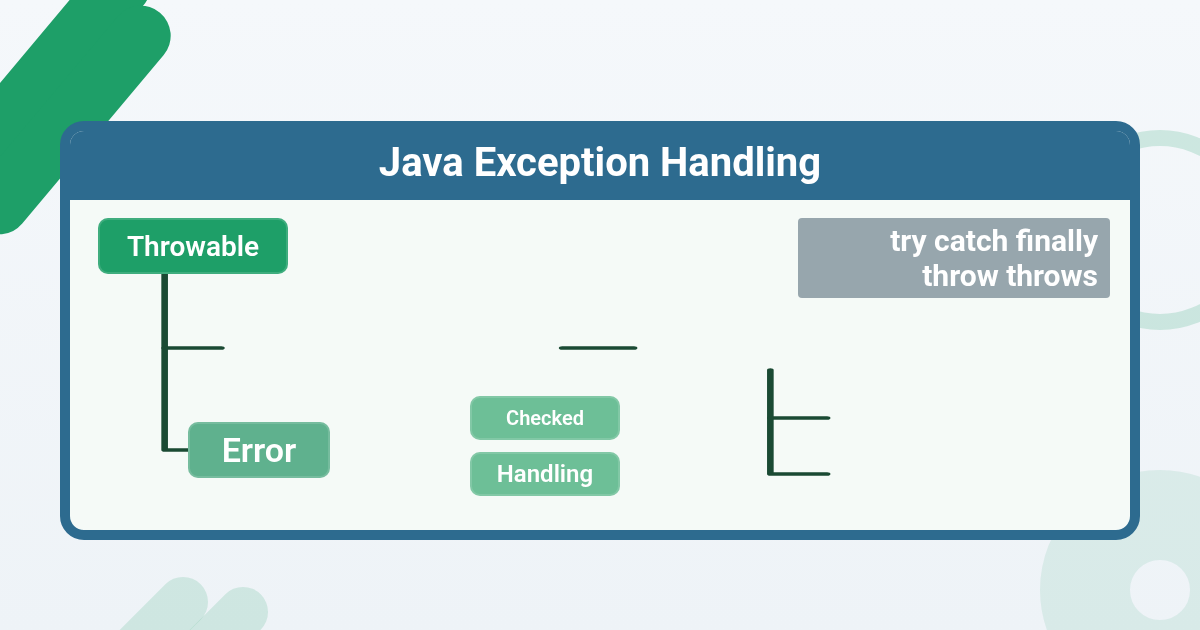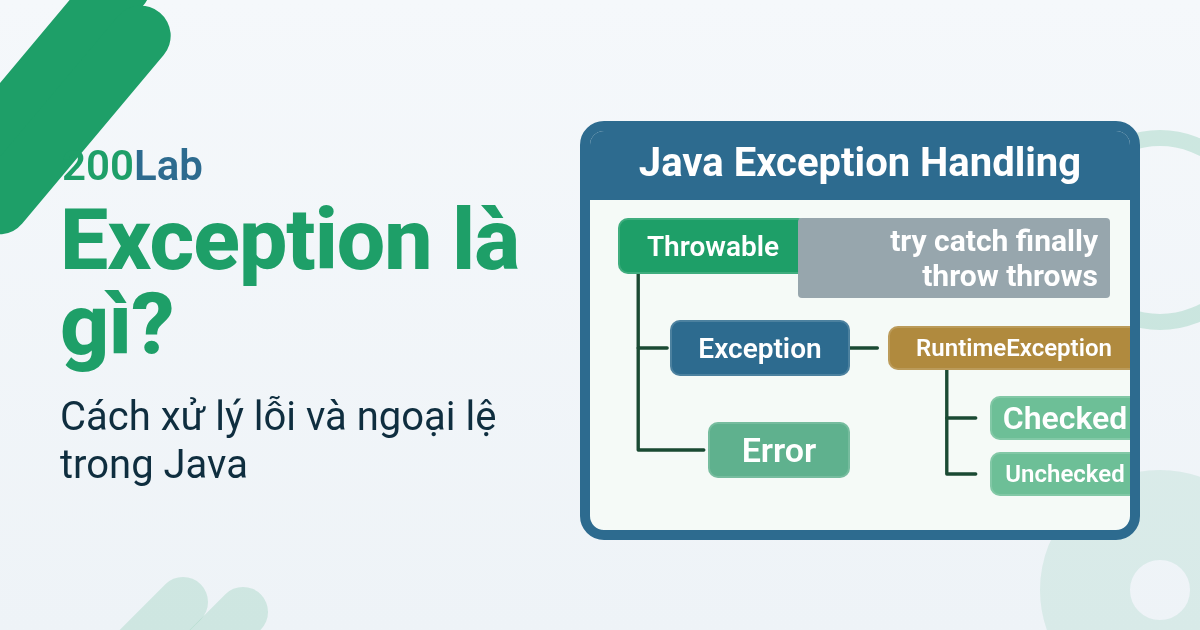--- a/index.html
+++ b/index.html
@@ -134,21 +134,21 @@
     display: flex;
     align-items: center;
     justify-content: center;
     box-shadow: inset 0 0 0 2px rgba(255,255,255,0.15);
   }
 
   .throwable { left: 28px; top: 18px; width: 190px; height: 56px; background: #1e9f68; font-size: 28px; }
   .exception { left: 80px; top: 120px; width: 180px; height: 56px; background: #2d6b8f; font-size: 28px; }
   .error     { left: 118px; top: 222px; width: 142px; height: 56px; background: #5fb18e; font-size: 34px; }
   .runtime   { left: 298px; top: 126px; width: 252px; height: 44px; background: #b08a3e; font-size: 24px; }
-  .checked   { left: 400px; top: 196px; width: 150px; height: 44px; background: #6dbf97; font-size: 32px; }
+  .checked   { left: 400px; top: 196px; width: 150px; height: 44px; background: #6dbf97; font-size: 20px; }
   .unchecked { left: 400px; top: 252px; width: 150px; height: 44px; background: #6dbf97; font-size: 24px; }
 
   .keywords {
     position: absolute;
     right: 20px; top: 18px;
     width: 312px; height: 80px;
     background: #97a6ad;
     color: #fff;
     font-size: 30px;
     font-weight: 700;
@@ -177,49 +177,40 @@
 
 <div class="bg-stripe-1"></div>
 <div class="bg-stripe-2"></div>
 <div class="bg-circle-1"></div>
 <div class="bg-circle-2"></div>
 <div class="bg-stripe-3"></div>
 <div class="bg-stripe-4"></div>
 
 <div class="content">
 
-  <div class="left">
-    <div class="logo">
-      <span class="n200">200</span><span class="lab">Lab</span>
-    </div>
-    <div class="headline">Exception là gì?</div>
-    <div class="subline">Cách xử lý lỗi và ngoại lệ trong Java</div>
-  </div>
 
   <div class="right">
     <div class="panel">
       <div class="panel-header">Java Exception Handling</div>
       <div class="panel-body">
 
         <svg class="connectors" viewBox="0 0 560 330" preserveAspectRatio="none">
 
           <path d="M50 74 L50 148 L80 148"></path>
           <path d="M50 148 L50 250 L118 250"></path>
 
           <path d="M260 148 L298 148"></path>
 
           <path d="M370 170 L370 218 L400 218"></path>
           <path d="M370 218 L370 274 L400 274"></path>
         </svg>
 
         <div class="node throwable">Throwable</div>
         <div class="keywords">try catch finally throw throws</div>
-        <div class="node exception">Exception</div>
         <div class="node error">Error</div>
-        <div class="node runtime">RuntimeException</div>
         <div class="node checked">Checked</div>
-        <div class="node unchecked">Unchecked</div>
+        <div class="node unchecked">Handling</div>
 
       </div>
     </div>
   </div>
 
 </div>
 
 </body></html>

